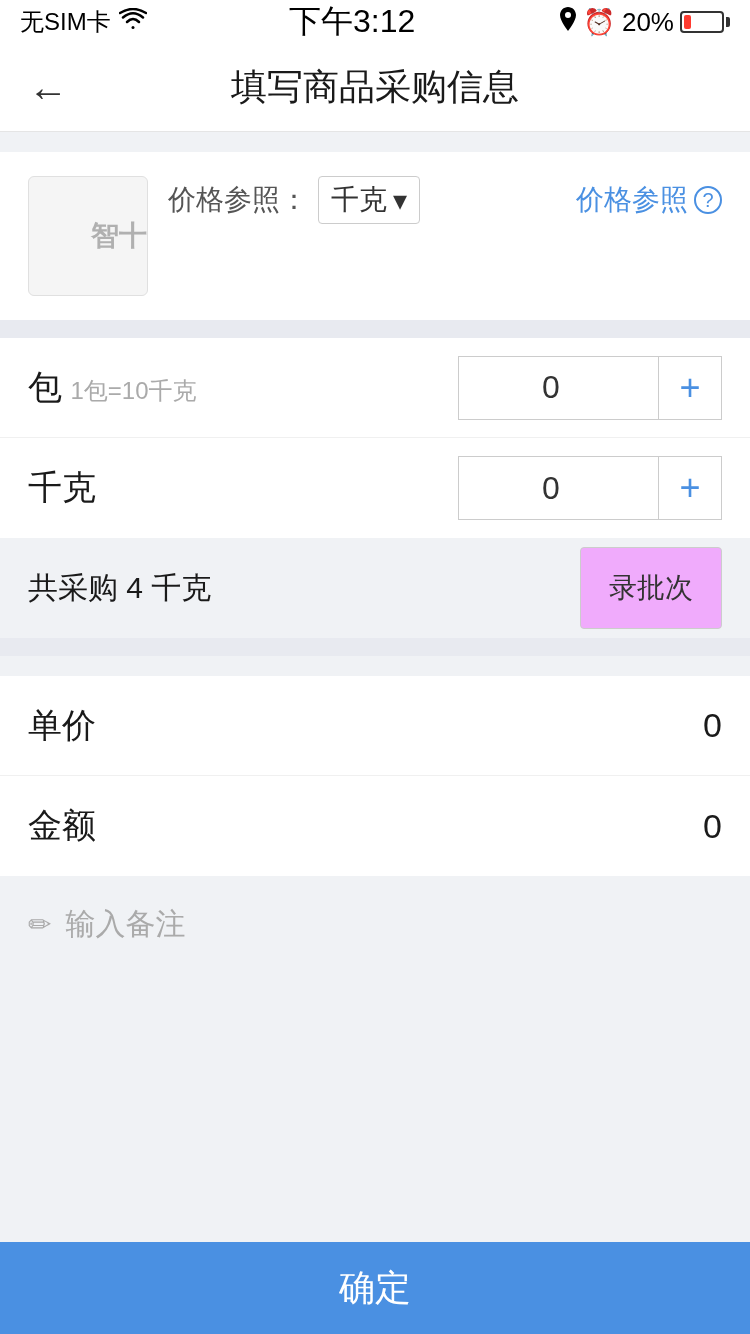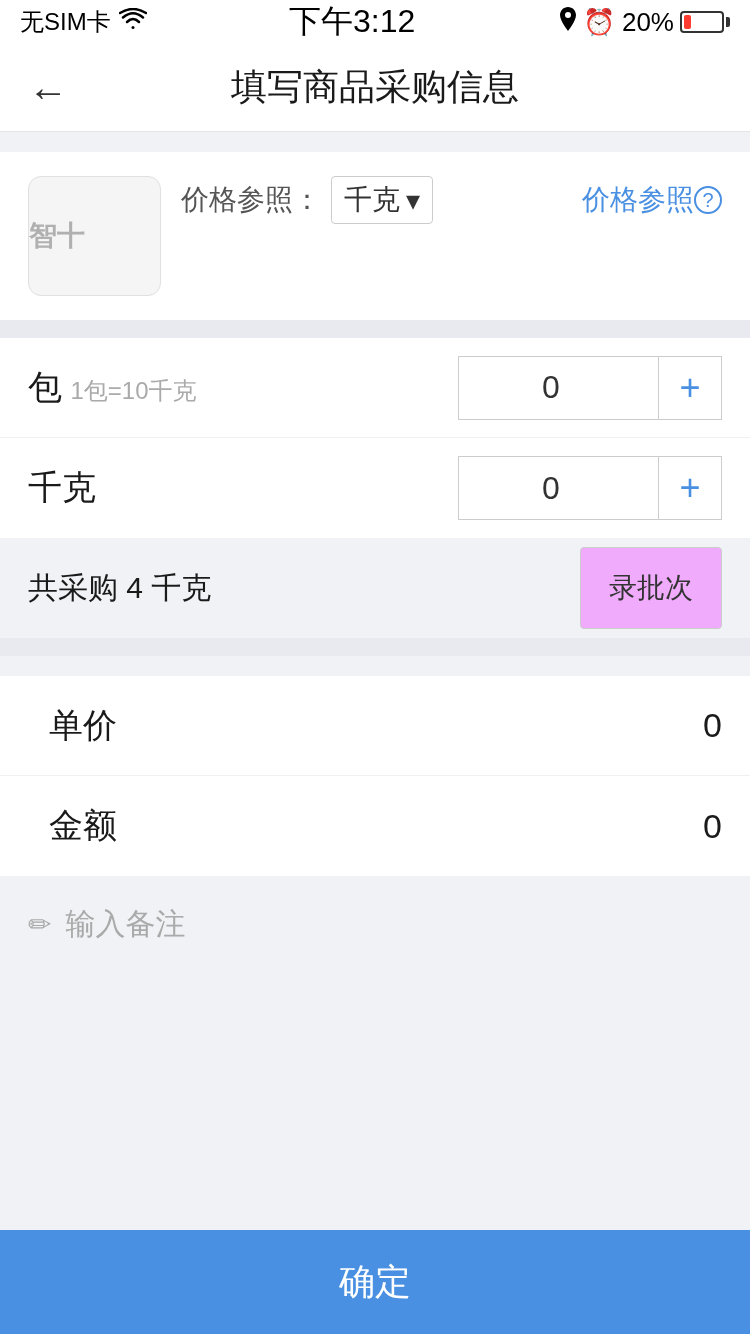--- a/index.html
+++ b/index.html
@@ -104,28 +104,28 @@
     
     .product-card {
       width: 750px;
       background: #fff;
       padding: 24px 28px;
       display: flex;
       align-items: flex-start;
       gap: 20px;
     }
     .product-thumbnail {
-      width: 133px;
+      width: 120px;
       height: 120px;
       background: #f5f5f5;
       border: 1px solid #e0e0e0;
-      border-radius: 13px;
-      display: flex;
-      align-items: center;
-      justify-content: flex-start;
+      border-radius: 6px;
+      display: flex;
+      align-items: center;
+      justify-content: flex-end;
       flex-shrink: 0;
     }
     .product-thumbnail-text {
       font-size: 28px;
       color: #b0b0b0;
       font-weight: bold;
     }
     .product-info {
       flex: 1;
     }
@@ -167,20 +167,21 @@
       font-size: 28px;
       color: #333;
       gap: 6px;
       background: #fff;
     }
     .price-ref {
       font-size: 28px;
       color: #4a90e2;
       display: flex;
       align-items: center;
+      gap: 6px;
     }
     .info-circle {
       width: 28px;
       height: 28px;
       border: 2px solid #4a90e2;
       border-radius: 50%;
       display: inline-flex;
       align-items: center;
       justify-content: center;
       font-size: 20px;
@@ -273,21 +274,20 @@
       padding: 0 28px;
       height: 100px;
       border-bottom: 1px solid #f0f0f0;
     }
     .price-row:last-child {
       border-bottom: none;
     }
     .price-label {
       font-size: 34px;
       color: #1a1a1a;
-      margin-left: 21px;
     }
     .price-value {
       font-size: 34px;
       color: #1a1a1a;
     }
 
     
     .notes-section {
       background: #f0f2f5;
       margin-top: 0;
@@ -312,21 +312,21 @@
       height: 340px;
       background: #f0f2f5;
     }
 
     
     .confirm-btn {
       position: fixed;
       bottom: 0;
       left: 0;
       width: 750px;
-      height: 104px;
+      height: 92px;
       background: #4a90e2;
       font-size: 36px;
       color: #fff;
       display: flex;
       align-items: center;
       justify-content: center;
       cursor: pointer;
       border: none;
     }
   </style>

